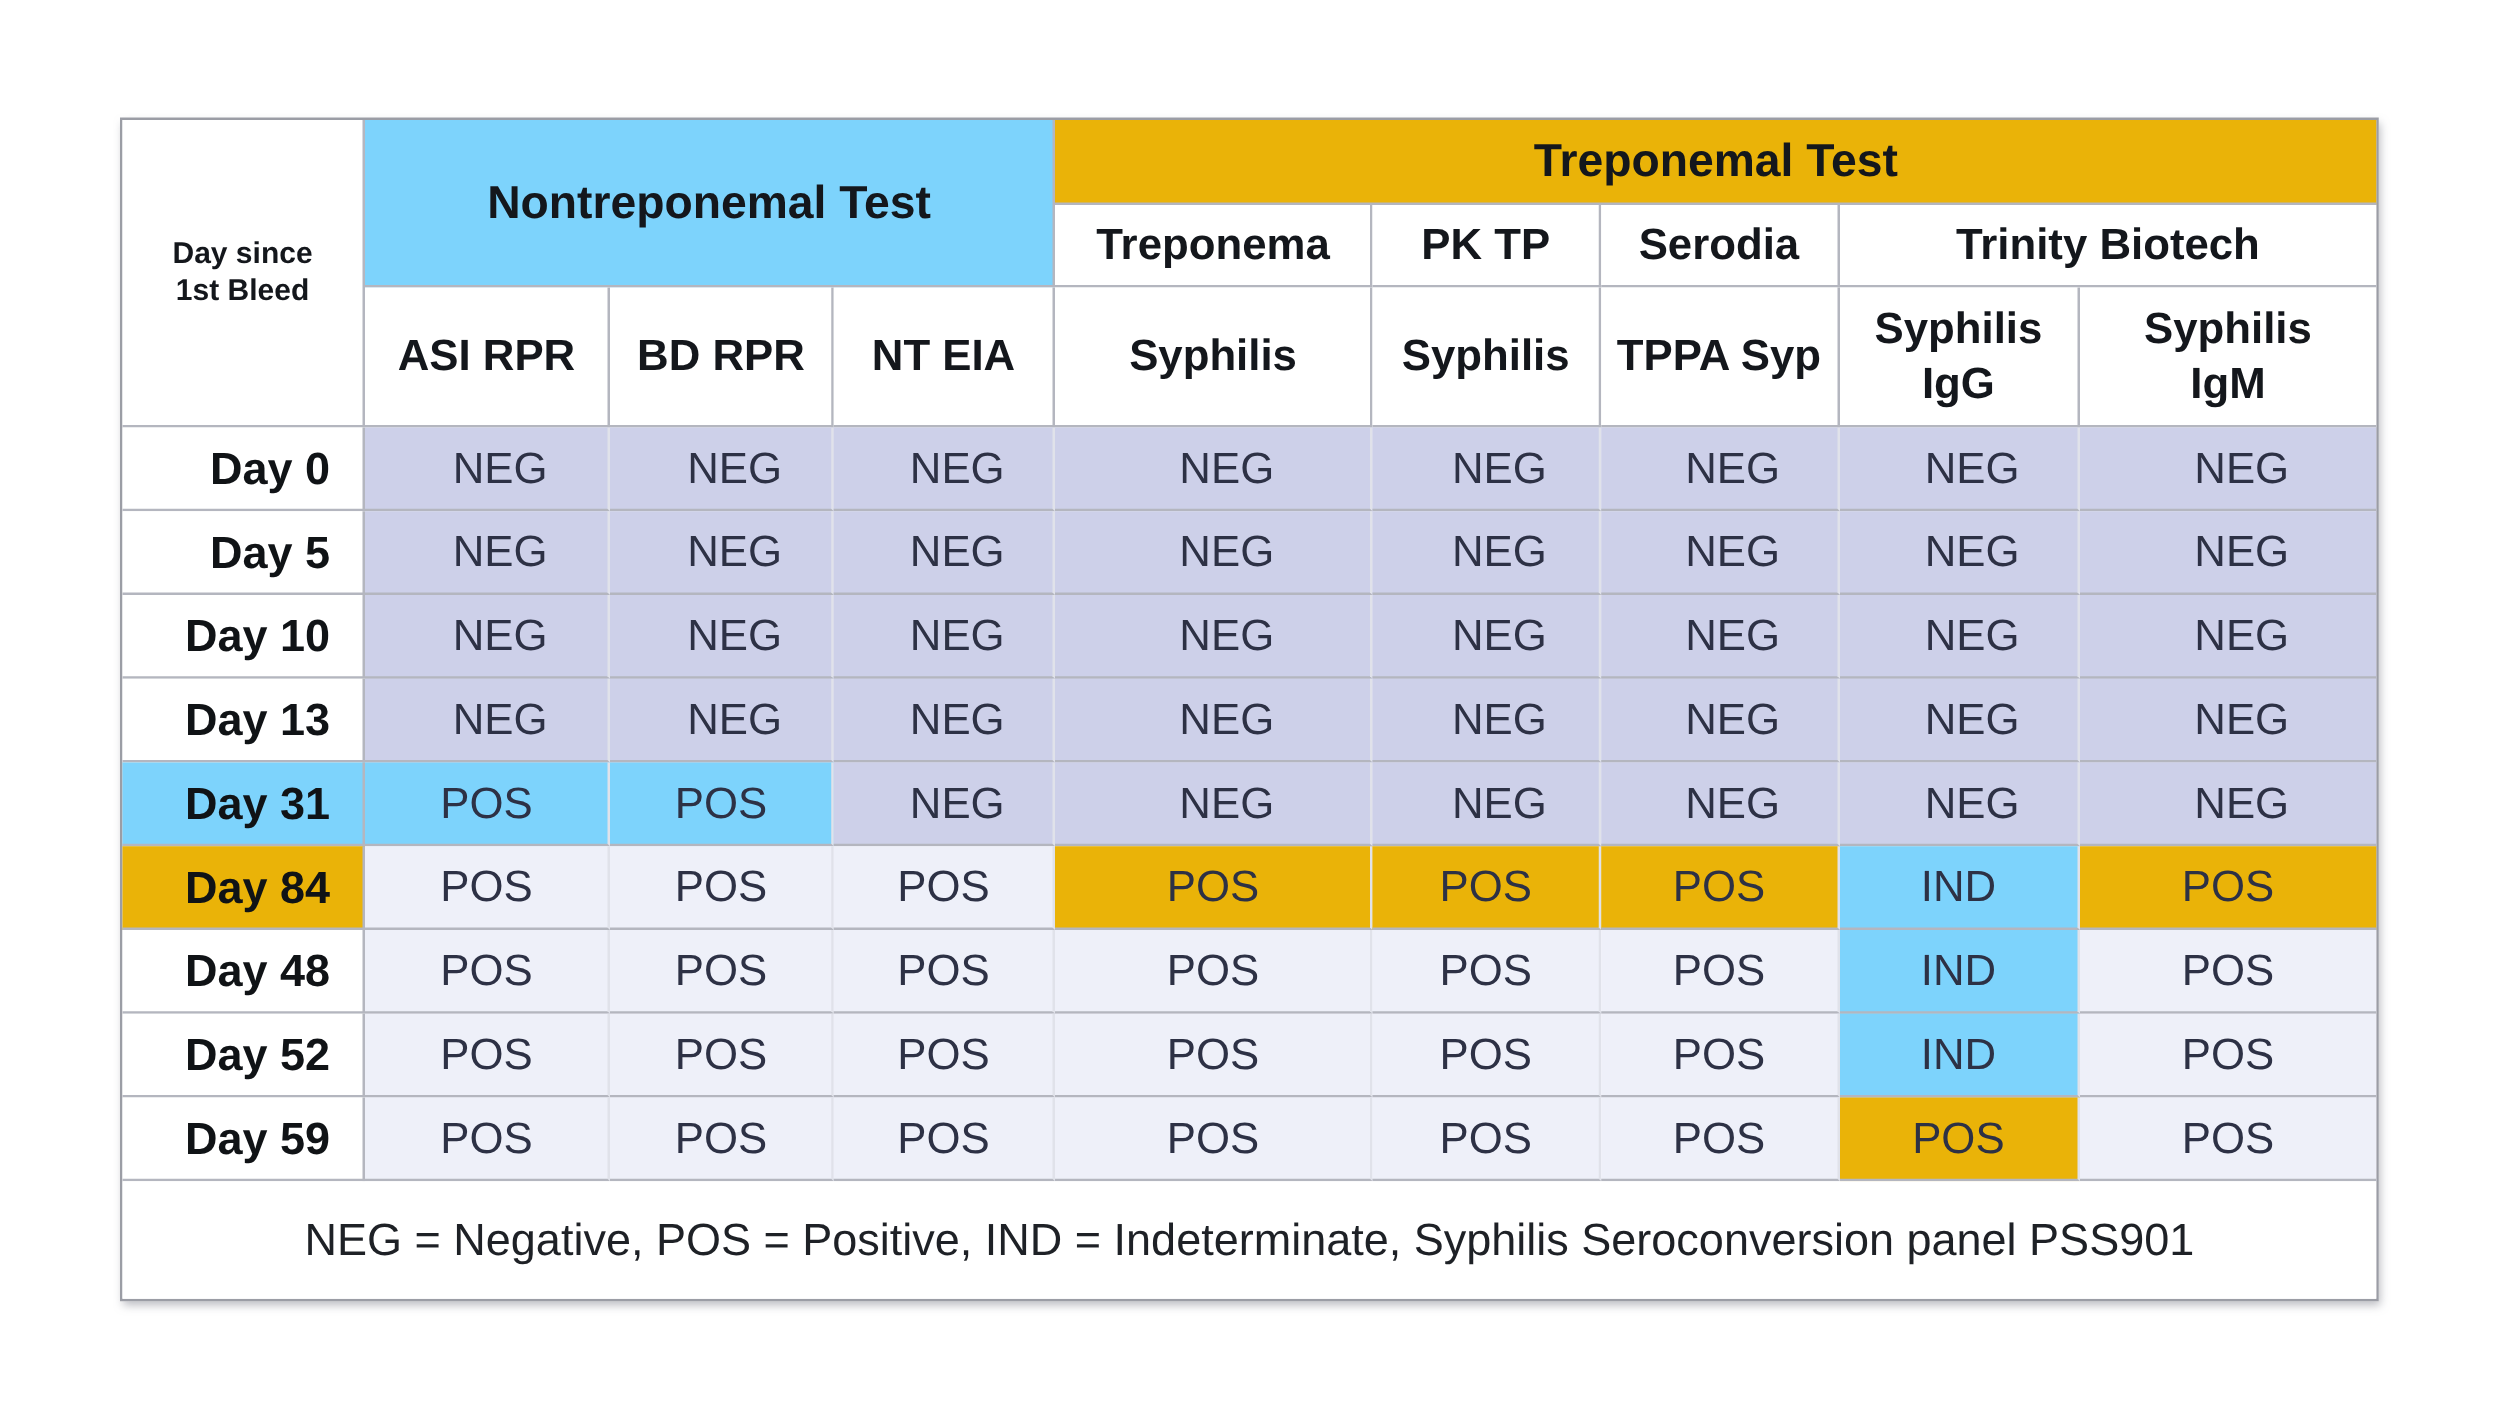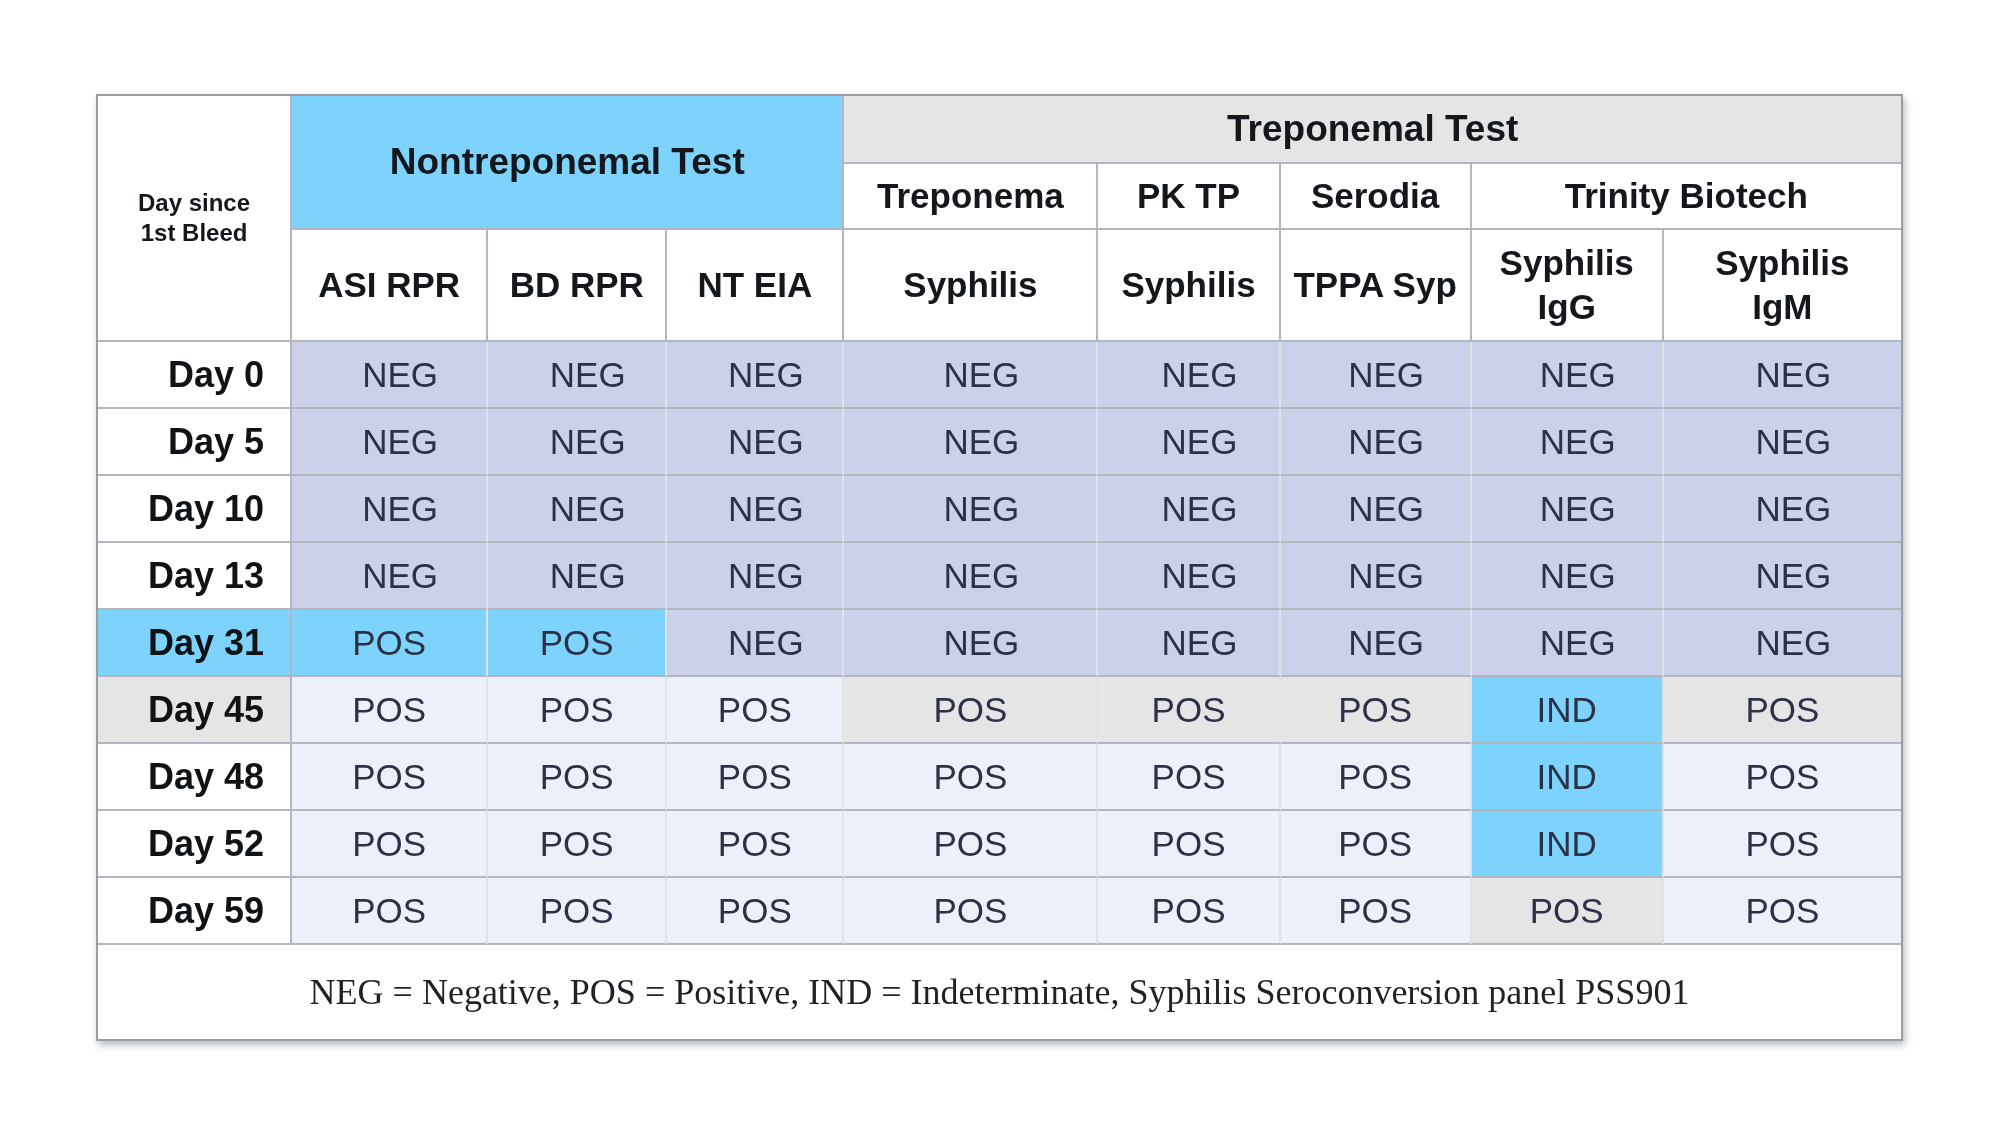--- a/index.html
+++ b/index.html
@@ -30,21 +30,21 @@
     padding: 0;
     overflow: hidden;
   }
   th { white-space: pre-line; }
   .last { border-right: none; }
   
   tr.rA { height: 68px; }
   tr.rB { height: 66px; }
   tr.rC { height: 112px; }
   tbody tr { height: 67px; }
-  tr.footer-row { height: 94px; font-family: Liberation Serif, serif; }
+  tr.footer-row { height: 94px; }
   th {
     font-weight: bold;
     font-size: 35px;
     color: #14171c;
     text-align: center;
     vertical-align: middle;
     line-height: 1.25;
   }
   th.corner { font-size: 24px; }
   th.group  { font-size: 37px; }
@@ -75,21 +75,21 @@
     border-right: none;
     border-bottom: none;
     background: #ffffff;
   }
   
   .bg-white  { background: #ffffff; }
   .bg-neg    { background: #cdd0e9; padding-left: 22px; }
   .bg-pos    { background: #eef0f9; }
   .bg-ind    { background: #7dd3fc; }
   .bg-green  { background: #7dd3fc; }
-  .bg-orange { background: #e5e5e5; }
+  .bg-orange { background: #eab308; }
 </style>
 </head>
 <body>
 
 <div class="table-wrap">
   <table>
     <colgroup>
       <col style="width:194px">
         <col style="width:196px">
         <col style="width:179px">
@@ -176,21 +176,21 @@
         <td class="val bg-green">POS</td>
         <td class="val bg-green">POS</td>
         <td class="val bg-neg">NEG</td>
         <td class="val bg-neg">NEG</td>
         <td class="val bg-neg">NEG</td>
         <td class="val bg-neg">NEG</td>
         <td class="val bg-neg">NEG</td>
         <td class="val last bg-neg">NEG</td>
       </tr>
       <tr>
-        <td class="day bg-orange">Day 45</td>
+        <td class="day bg-orange">Day 84</td>
         <td class="val bg-pos">POS</td>
         <td class="val bg-pos">POS</td>
         <td class="val bg-pos">POS</td>
         <td class="val bg-orange">POS</td>
         <td class="val bg-orange">POS</td>
         <td class="val bg-orange">POS</td>
         <td class="val bg-ind">IND</td>
         <td class="val last bg-orange">POS</td>
       </tr>
       <tr>

